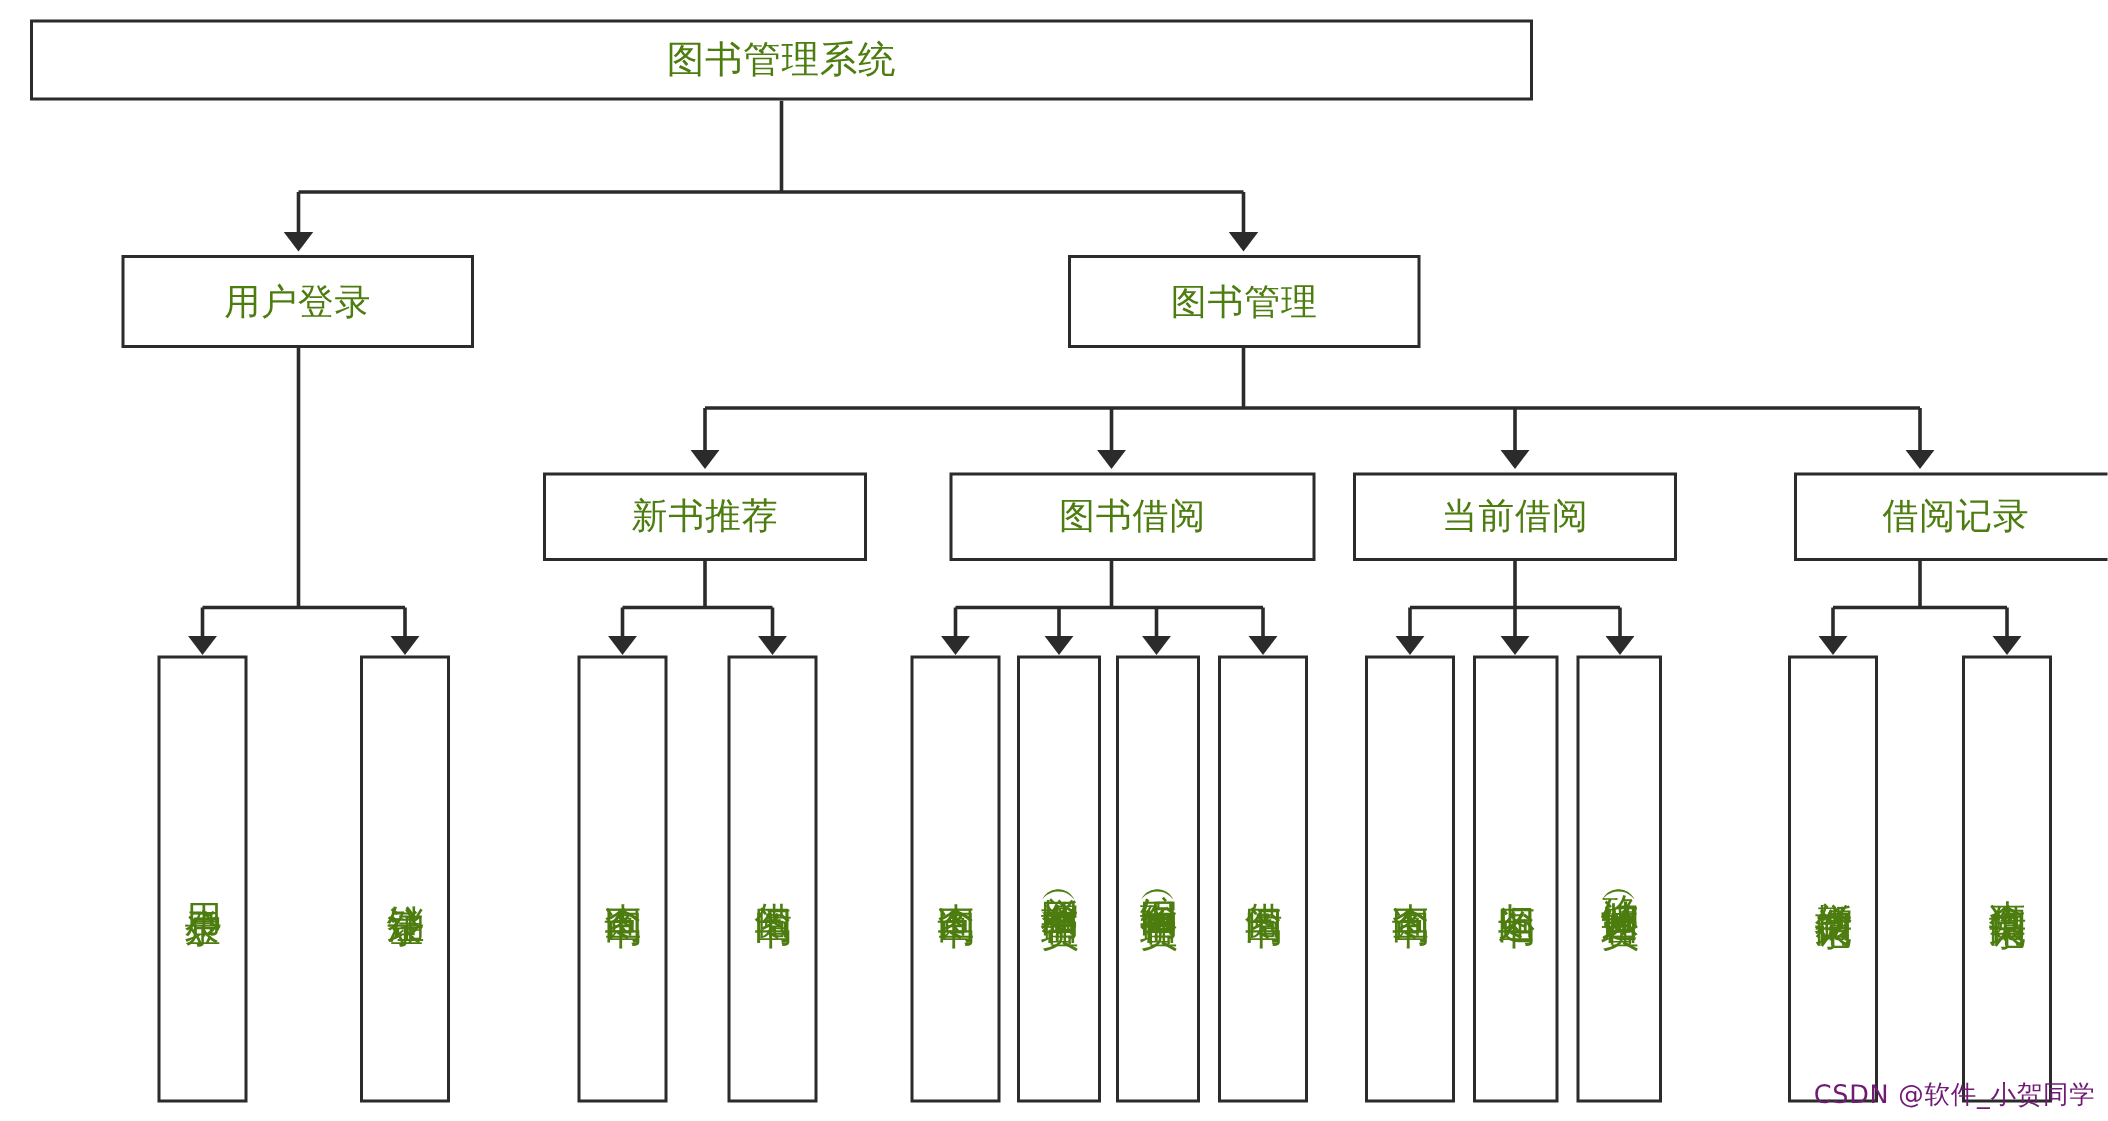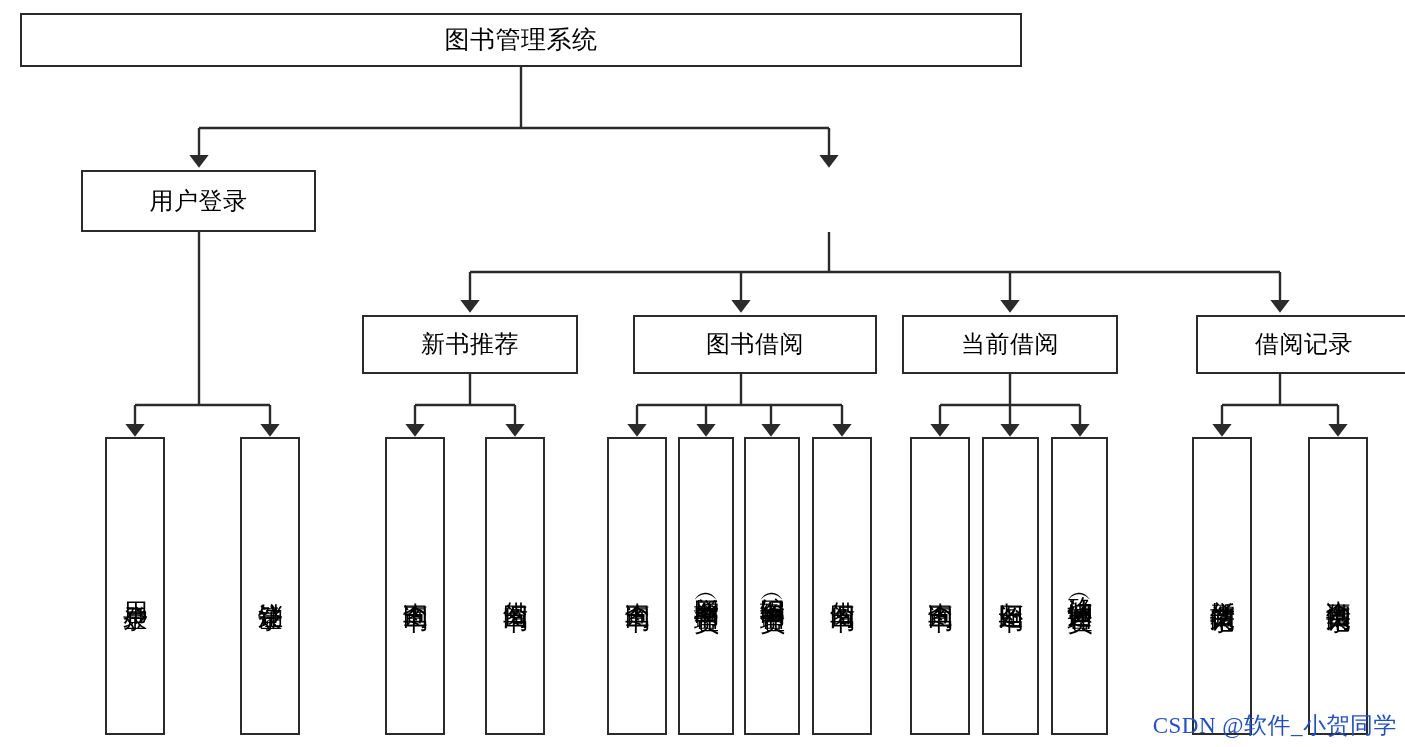--- a/index.html
+++ b/index.html
@@ -20,21 +20,21 @@
     pointer-events:none;
   }
   .node{
     position:absolute;
     box-sizing:border-box;
     background:#ffffff;
     border:2.2px solid #2b2b2b;
     display:flex;
     align-items:center;
     justify-content:center;
-    color:#000000;
+    color:#4d7c0f;
     z-index:2;
   }
   .node-label{
     display:block;
     text-align:center;
     line-height:1.18;
     letter-spacing:0.5px;
     white-space:nowrap;
   }
   
@@ -51,26 +51,25 @@
   .node.vert .node-label{
     writing-mode:vertical-rl;
     text-orientation:upright;
     font-size:25px;
     line-height:1.12;
     letter-spacing:2px;
   }
   .watermark{
     position:absolute;
     right:8px;bottom:6px;
-    font-size:23px;
-    color:#1d4ed8;
+    font-size:17px;
+    color:#701a75;
     z-index:5;
     white-space:nowrap;
     letter-spacing:0.5px;
-    font-family:Liberation Serif, serif;
   }
 </style>
 </head>
 <body>
 
 <div id="diagram">
 
   <svg id="edges" viewBox="0 0 1405 747" width="1405" height="747">
     <defs>
       <marker id="arrow" markerWidth="9" markerHeight="9" refX="2.2" refY="4.5" orient="auto" markerUnits="strokeWidth">
@@ -121,20 +120,23 @@
     </g>
   </svg>
 
   <div class="node horiz root" style="left:20px;top:13px;width:1002px;height:54px;">
     <span class="node-label">图书管理系统</span>
   </div>
 
   <div class="node horiz" style="left:81px;top:170px;width:235px;height:62px;">
     <span class="node-label">用户登录</span>
   </div>
+  <div class="node horiz" style="left:712px;top:170px;width:235px;height:62px;">
+    <span class="node-label">图书管理</span>
+  </div>
 
   <div class="node horiz" style="left:362px;top:315px;width:216px;height:59px;">
     <span class="node-label">新书推荐</span>
   </div>
   <div class="node horiz" style="left:633px;top:315px;width:244px;height:59px;">
     <span class="node-label">图书借阅</span>
   </div>
   <div class="node horiz" style="left:902px;top:315px;width:216px;height:59px;">
     <span class="node-label">当前借阅</span>
   </div>

